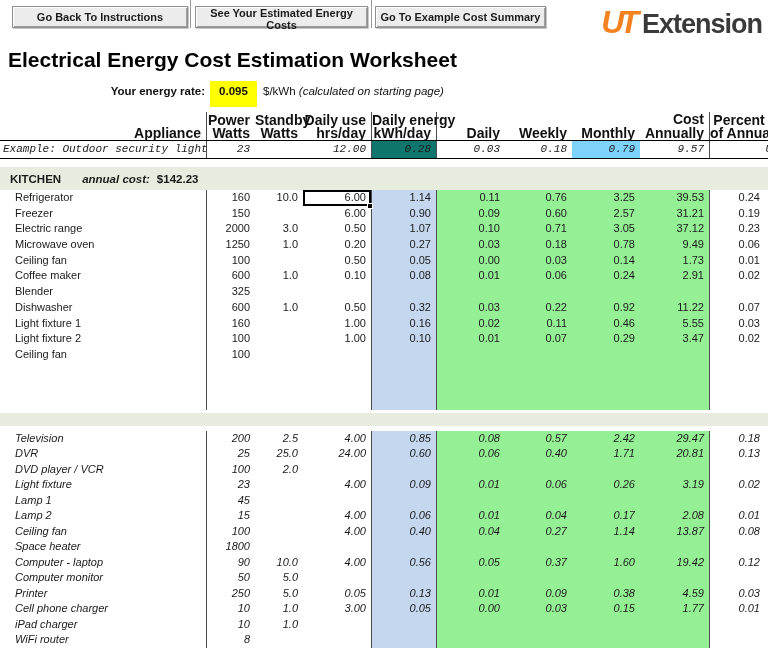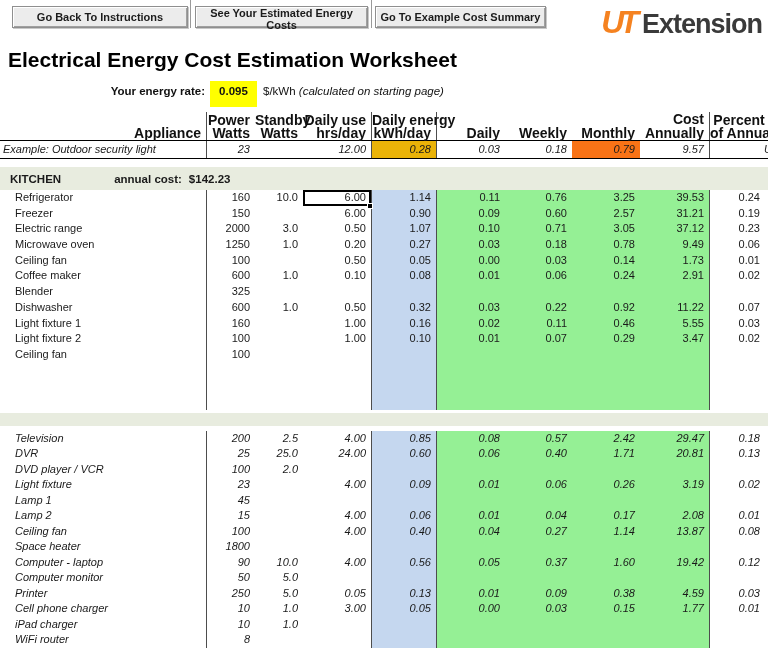--- a/index.html
+++ b/index.html
@@ -56,27 +56,27 @@
   .h-dailyuse { grid-column:4; grid-row:1/3; }
   .h-dailyenergy { grid-column:5; grid-row:1/3; }
   .h-cost { grid-column:6/10; grid-row:1; text-align:right; display:block; line-height:14px; }
   .h-daily { grid-column:6; grid-row:2; } .h-weekly { grid-column:7; grid-row:2; }
   .h-monthly { grid-column:8; grid-row:2; } .h-annually { grid-column:9; grid-row:2; }
   .h-percent { grid-column:10; grid-row:1/3; text-align:center; padding-right:0; }
   .br { border-right:1px solid #4d4d4d; }
 
   
   .example { height:18px; border-bottom:1px solid #000; font-style:italic; }
-  .example .cell { line-height:17px; }
+  .example .cell { line-height:17px;font-family:Liberation Mono, monospace; }
   .example .col-percent { padding-right:0; position:relative; left:4px; }
 
   
   .band { height:23px; background:#E8ECDF; display:flex; align-items:center; font-size:11.5px; font-weight:700; color:#1a1a1a; }
   .band .b-name { margin-left:10px; }
-  .band .b-cl { margin-left:53px; }
+  .band .b-cl { margin-left:21px;font-style:italic; }
   .band .b-cv { margin-left:7px; }
   .band2 { height:13px; }
   .gap8 { height:8px; } .gap3 { height:3px; } .gap5 { height:5px; }
 
   
   .section .row { display:grid; grid-template-columns:207px 48px 48px 69px 65px 68px 67px 68px 70px 58px; height:15.7px; }
   .section[data-section="1"] .row { height:15.5px;font-style:italic; }
   .cell { font-size:11px; line-height:15.5px; white-space:nowrap; color:#1a1a1a; }
   .col-label { padding-left:15px; border-right:1px solid #4d4d4d; }
   .col-power, .col-standby, .col-daily_use, .col-daily_energy,
@@ -150,24 +150,24 @@
         <span>Percent</span>
         <span>of Annual</span>
       </div>
   </div>
 
   <div class="hgrid example">
     <div class="cell col-label" style="padding-left:3px">Example: Outdoor security light</div>
     <div class="cell col-power" style="background:none">23</div>
     <div class="cell col-standby"></div>
     <div class="cell col-daily_use">12.00</div>
-    <div class="cell col-daily_energy" style="background:#eab308">0.28</div>
+    <div class="cell col-daily_energy" style="background:#0f766e">0.28</div>
     <div class="cell col-daily" style="background:#fff">0.03</div>
     <div class="cell col-weekly" style="background:#fff">0.18</div>
-    <div class="cell col-monthly" style="background:#f97316">0.79</div>
+    <div class="cell col-monthly" style="background:#7dd3fc">0.79</div>
     <div class="cell col-annually" style="background:#fff">9.57</div>
     <div class="cell col-percent">U</div>
   </div>
 
   <div class="gap8"></div>
 
   <div class="band">
     <span class="b-name">KITCHEN</span>
     <span class="b-cl">annual cost:</span>
     <span class="b-cv">$142.23</span>

